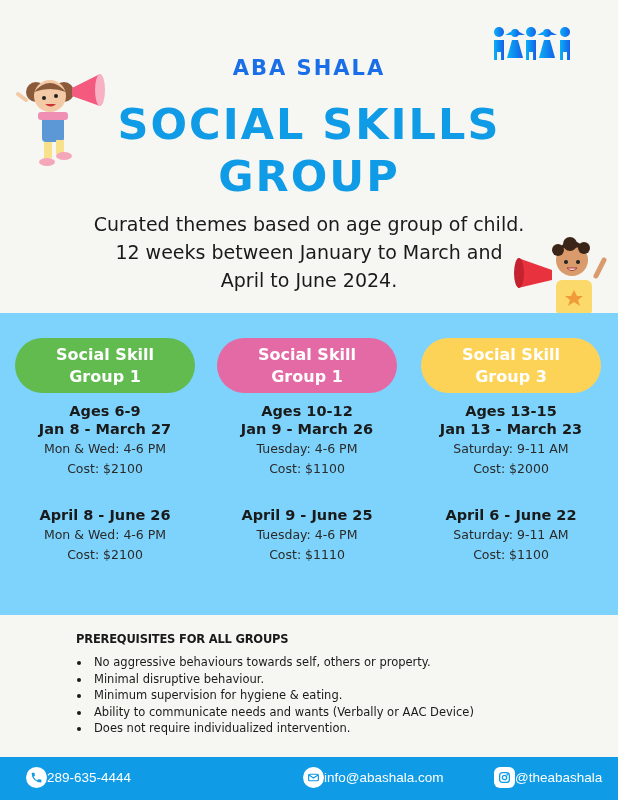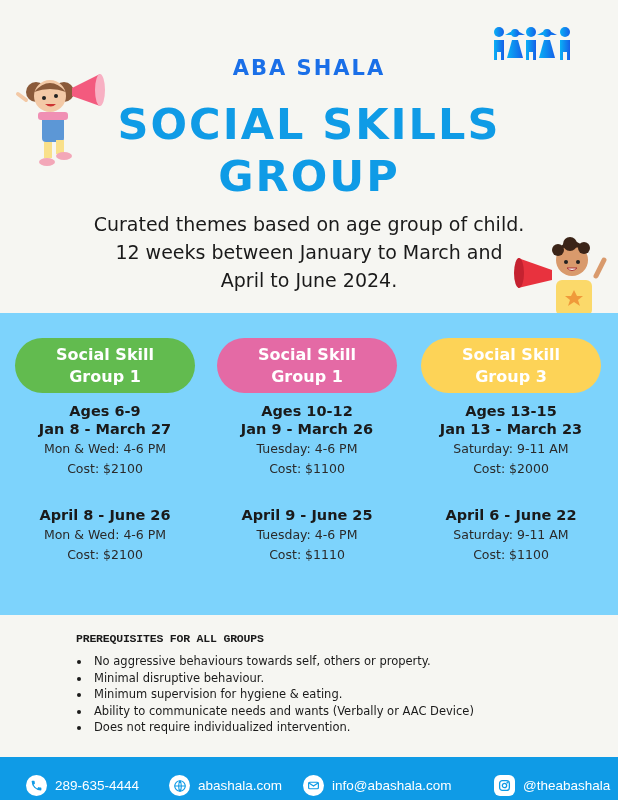--- a/index.html
+++ b/index.html
@@ -39,33 +39,33 @@
     font-size: 16px; font-weight: bold; line-height: 22px;
     display: flex; flex-direction: column; justify-content: center; align-items: center;
   }
   .ages { margin-top: 10px; font-size: 14.5px; font-weight: bold; }
   .session { }
   .session + .session { margin-top: 26px; }
   .s-dates { font-size: 14.5px; font-weight: bold; line-height: 20px; }
   .s-line { font-size: 12.5px; line-height: 20px; color: #2a2a2a; }
 
   .prereq { position: absolute; top: 632px; left: 76px; width: 480px; }
-  .prereq-title { font-size: 11.5px; font-weight: bold; letter-spacing: -0.2px; margin-bottom: 8px; font-family: Liberation Mono, monospace; }
+  .prereq-title { font-size: 11.5px; font-weight: bold; letter-spacing: -0.2px; margin-bottom: 8px; }
   .prereq ul { list-style: none; }
   .prereq li { font-size: 11.5px; line-height: 16.5px; position: relative; padding-left: 18px; }
   .prereq li::before {
     content: ""; position: absolute; left: 1px; top: 7px;
     width: 4px; height: 4px; border-radius: 50%; background: #1a1a1a;
   }
 
   .footer {
     position: absolute; top: 757px; left: 0; width: 618px; height: 43px;
     background: #0f9be6; color: #fff;
   }
-  .contact { position: absolute; top: 18px; display: flex; align-items: center; gap: 8px;
+  .contact { position: absolute; top: 10px; display: flex; align-items: center; 
     font-family: "Liberation Sans", sans-serif; font-size: 13.5px; text-align: right; }
   .c-icon { width: 21px; height: 21px; border-radius: 50%; background: #fff;
     display: flex; align-items: center; justify-content: center; }
 </style>
 </head>
 <body>
 
 <div class="header">
   <svg class="logo" viewBox="0 0 84 40">
     <defs>
@@ -206,29 +206,20 @@
 
 <div class="footer">
   <div class="contact" style="left:26px;">
     <span class="c-icon">
       <svg width="13" height="13" viewBox="0 0 24 24">
           <path fill="#0f9be6" d="M6.6 10.8a15.1 15.1 0 006.6 6.6l2.2-2.2c.3-.3.7-.4 1-.2 1.1.4 2.3.6 3.6.6.6 0 1 .4 1 1V20c0 .6-.4 1-1 1A17 17 0 013 4c0-.6.4-1 1-1h3.5c.6 0 1 .4 1 1 0 1.3.2 2.5.6 3.6.1.3 0 .7-.2 1z"></path>
         </svg>
     </span>
     <span>289-635-4444</span>
   </div>
-  <div class="contact" style="left:169px;">
-    <span class="c-icon">
-      <svg width="14" height="14" viewBox="0 0 24 24" fill="none" stroke="#0f9be6" stroke-width="2">
-          <circle cx="12" cy="12" r="9"></circle>
-          <path d="M3 12h18M12 3c3 3 3 15 0 18M12 3c-3 3-3 15 0 18"></path>
-        </svg>
-    </span>
-    <span>abashala.com</span>
-  </div>
   <div class="contact" style="left:303px;">
     <span class="c-icon">
       <svg width="13" height="13" viewBox="0 0 24 24" fill="none" stroke="#0f9be6" stroke-width="2.2">
           <rect x="3" y="6" width="18" height="12" rx="2"></rect>
           <path d="M3 7l9 6 9-6"></path>
         </svg>
     </span>
     <span>info@abashala.com</span>
   </div>
   <div class="contact" style="left:474px;padding-left:20px;">

